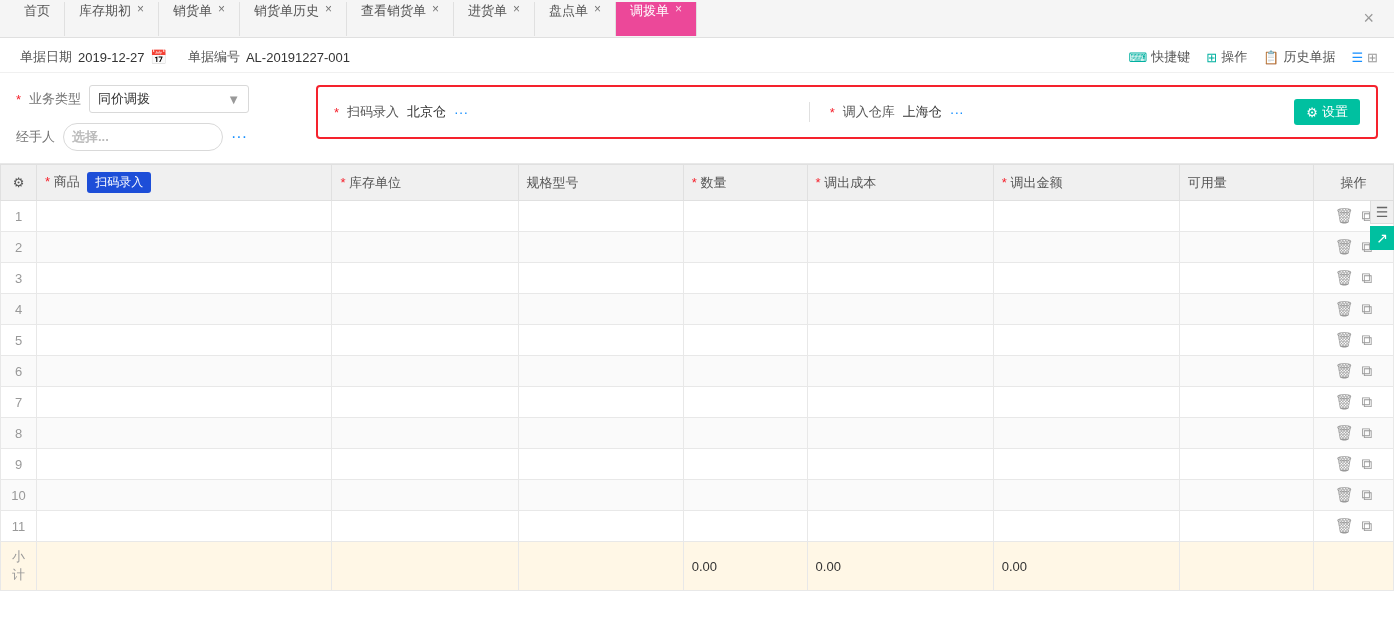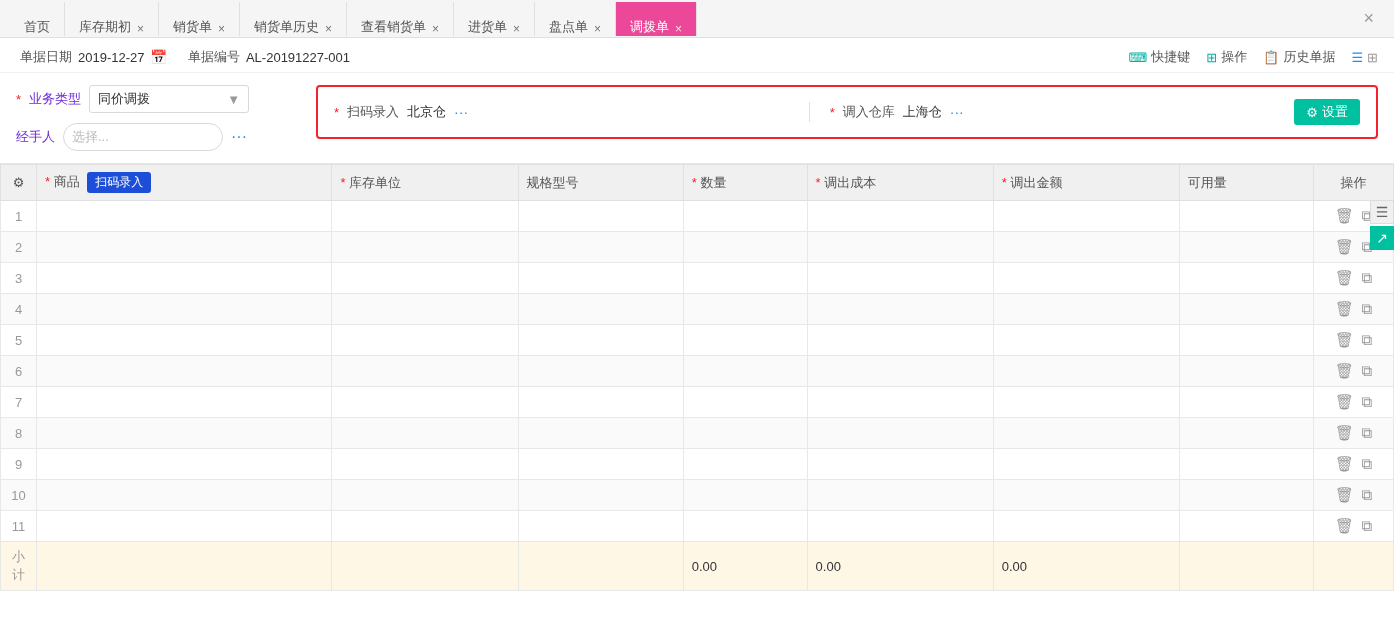--- a/index.html
+++ b/index.html
@@ -9,21 +9,21 @@
     .nav-tabs {
       display: flex;
       align-items: center;
       border-bottom: 1px solid #e0e0e0;
       background: #f5f5f5;
       padding: 0 10px;
       height: 38px;
     }
     .nav-tab {
       display: flex;
-      align-items: flex-end;
+      align-items: flex-start;
       padding: 0 14px;
       height: 34px;
       cursor: pointer;
       color: #555;
       font-size: 13px;
       border-right: 1px solid #e0e0e0;
       white-space: nowrap;
     }
     .nav-tab:first-child { border-left: none; }
     .nav-tab.active {
@@ -122,21 +122,21 @@
       flex-direction: column;
       gap: 10px;
       min-width: 280px;
     }
     .form-field {
       display: flex;
       align-items: center;
       gap: 8px;
     }
     .form-label {
-      color: #6d28d9;
+      color: #737373;
       font-size: 13px;
       white-space: nowrap;
     }
     .required-star { color: #f5222d; }
     .form-select {
       display: flex;
       align-items: center;
       border: 1px solid #d9d9d9;
       border-radius: 3px;
       padding: 4px 8px;
@@ -149,20 +149,21 @@
     .form-select .dropdown-arrow { color: #999; }
     .form-person {
       display: flex;
       align-items: center;
       gap: 8px;
       border: 1px solid #d9d9d9;
       border-radius: 14px;
       padding: 4px 8px;
       min-width: 160px;
       background: #fff;
+      font-weight: bold;
     }
     .form-person .placeholder { color: #bbb; }
     .more-btn { color: #1890ff; cursor: pointer; font-size: 16px; }
 
     
     .warehouse-section {
       border: 2px solid #f5222d;
       border-radius: 4px;
       flex: 1;
       padding: 12px 16px;

